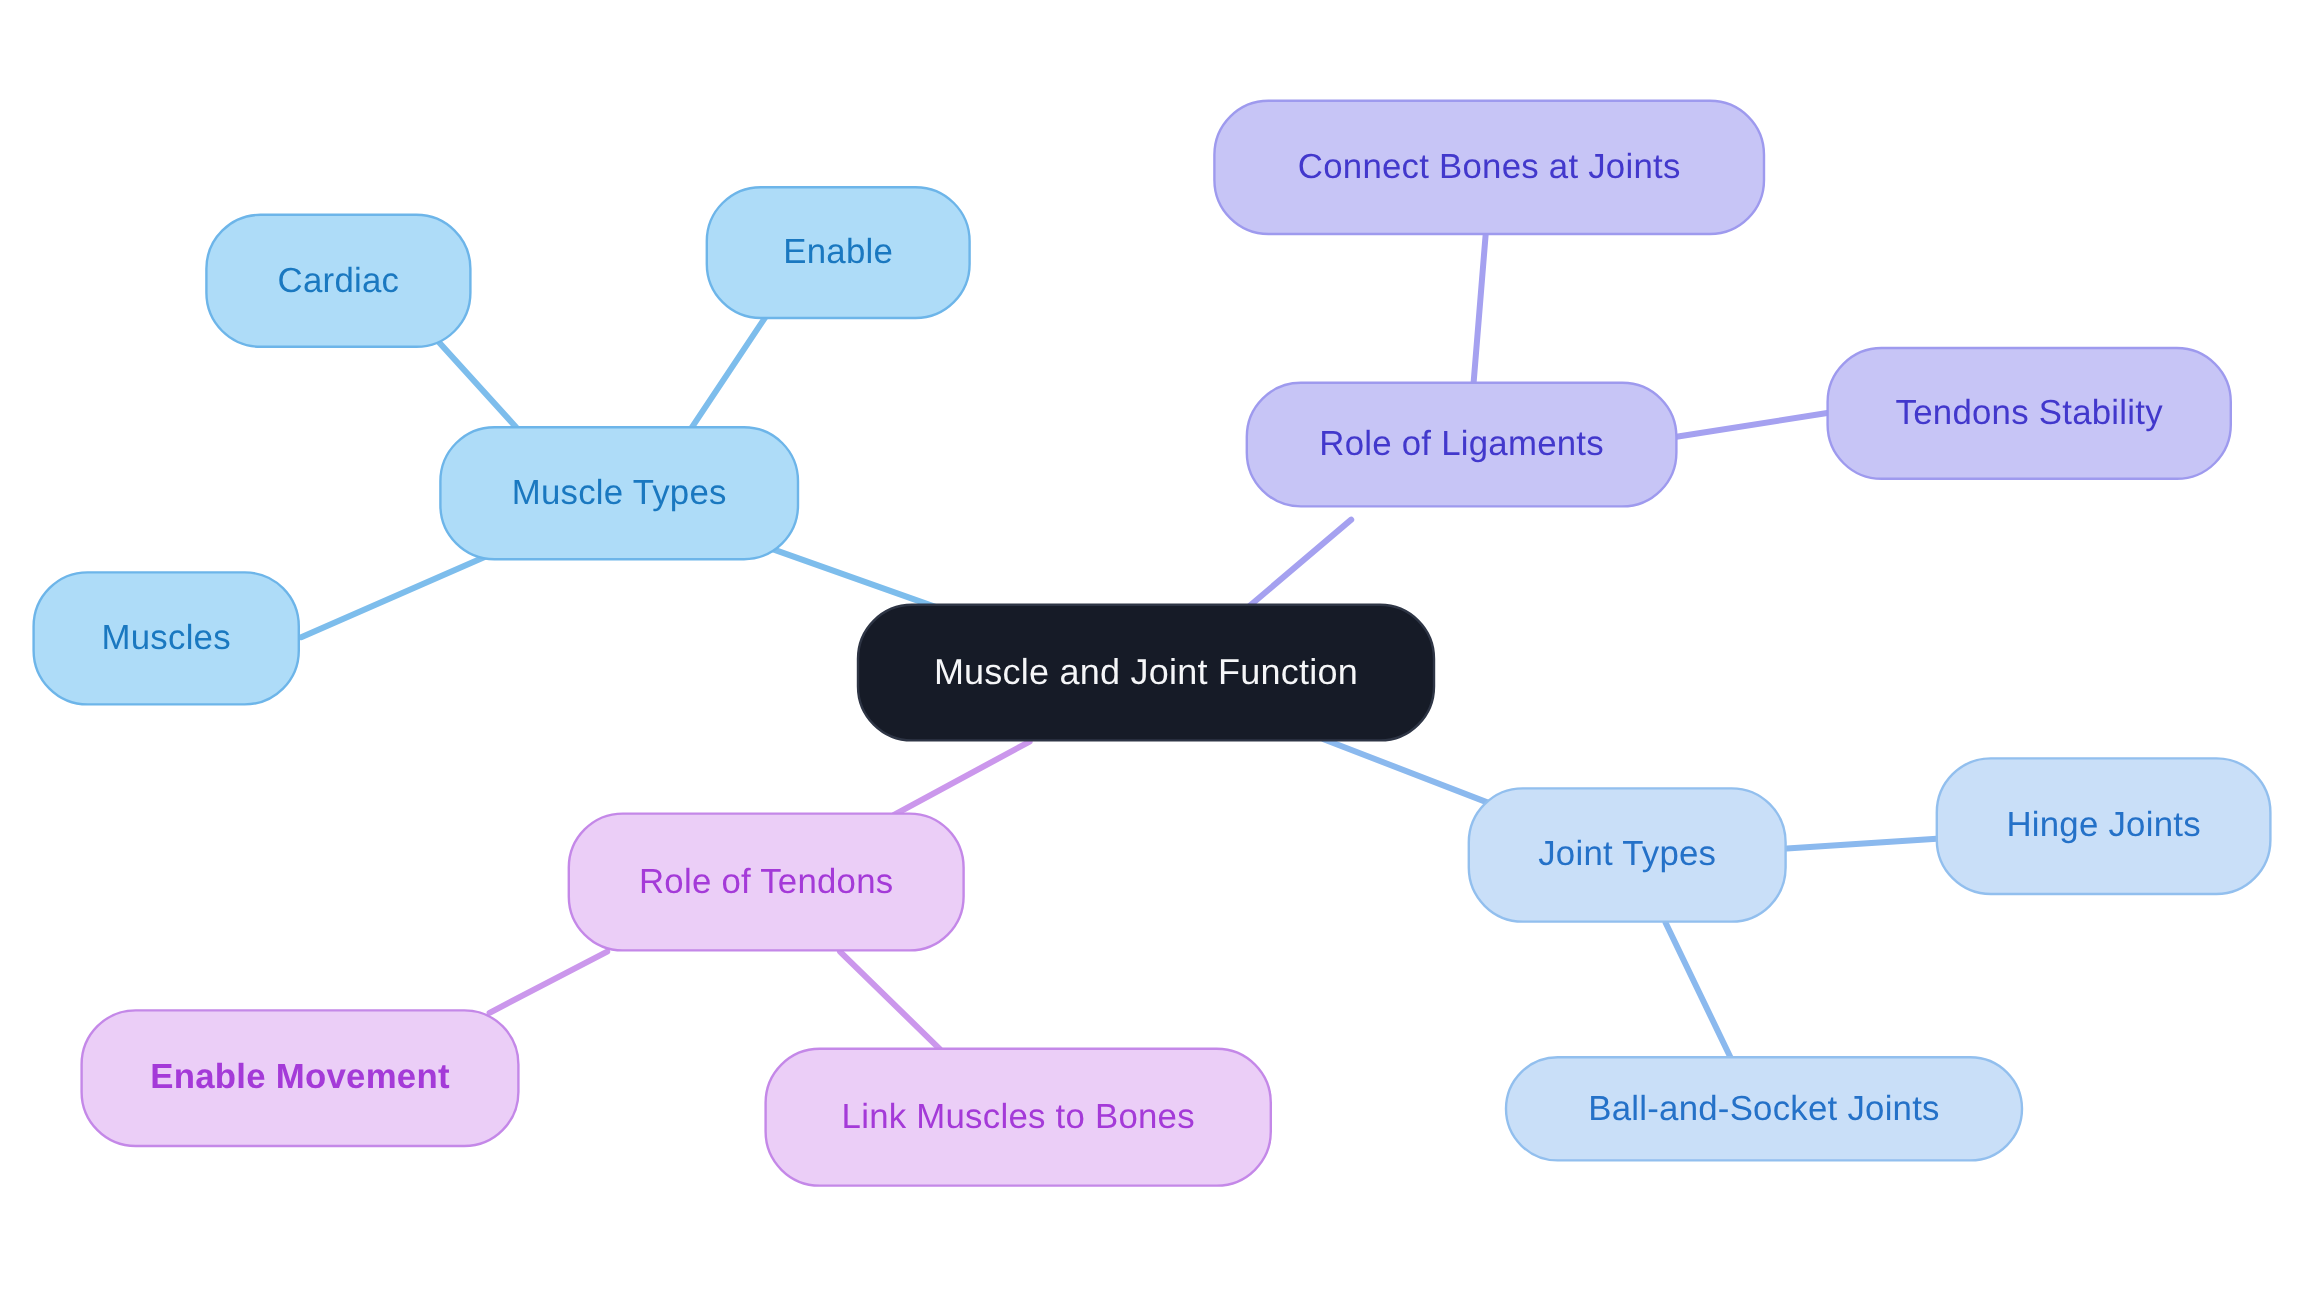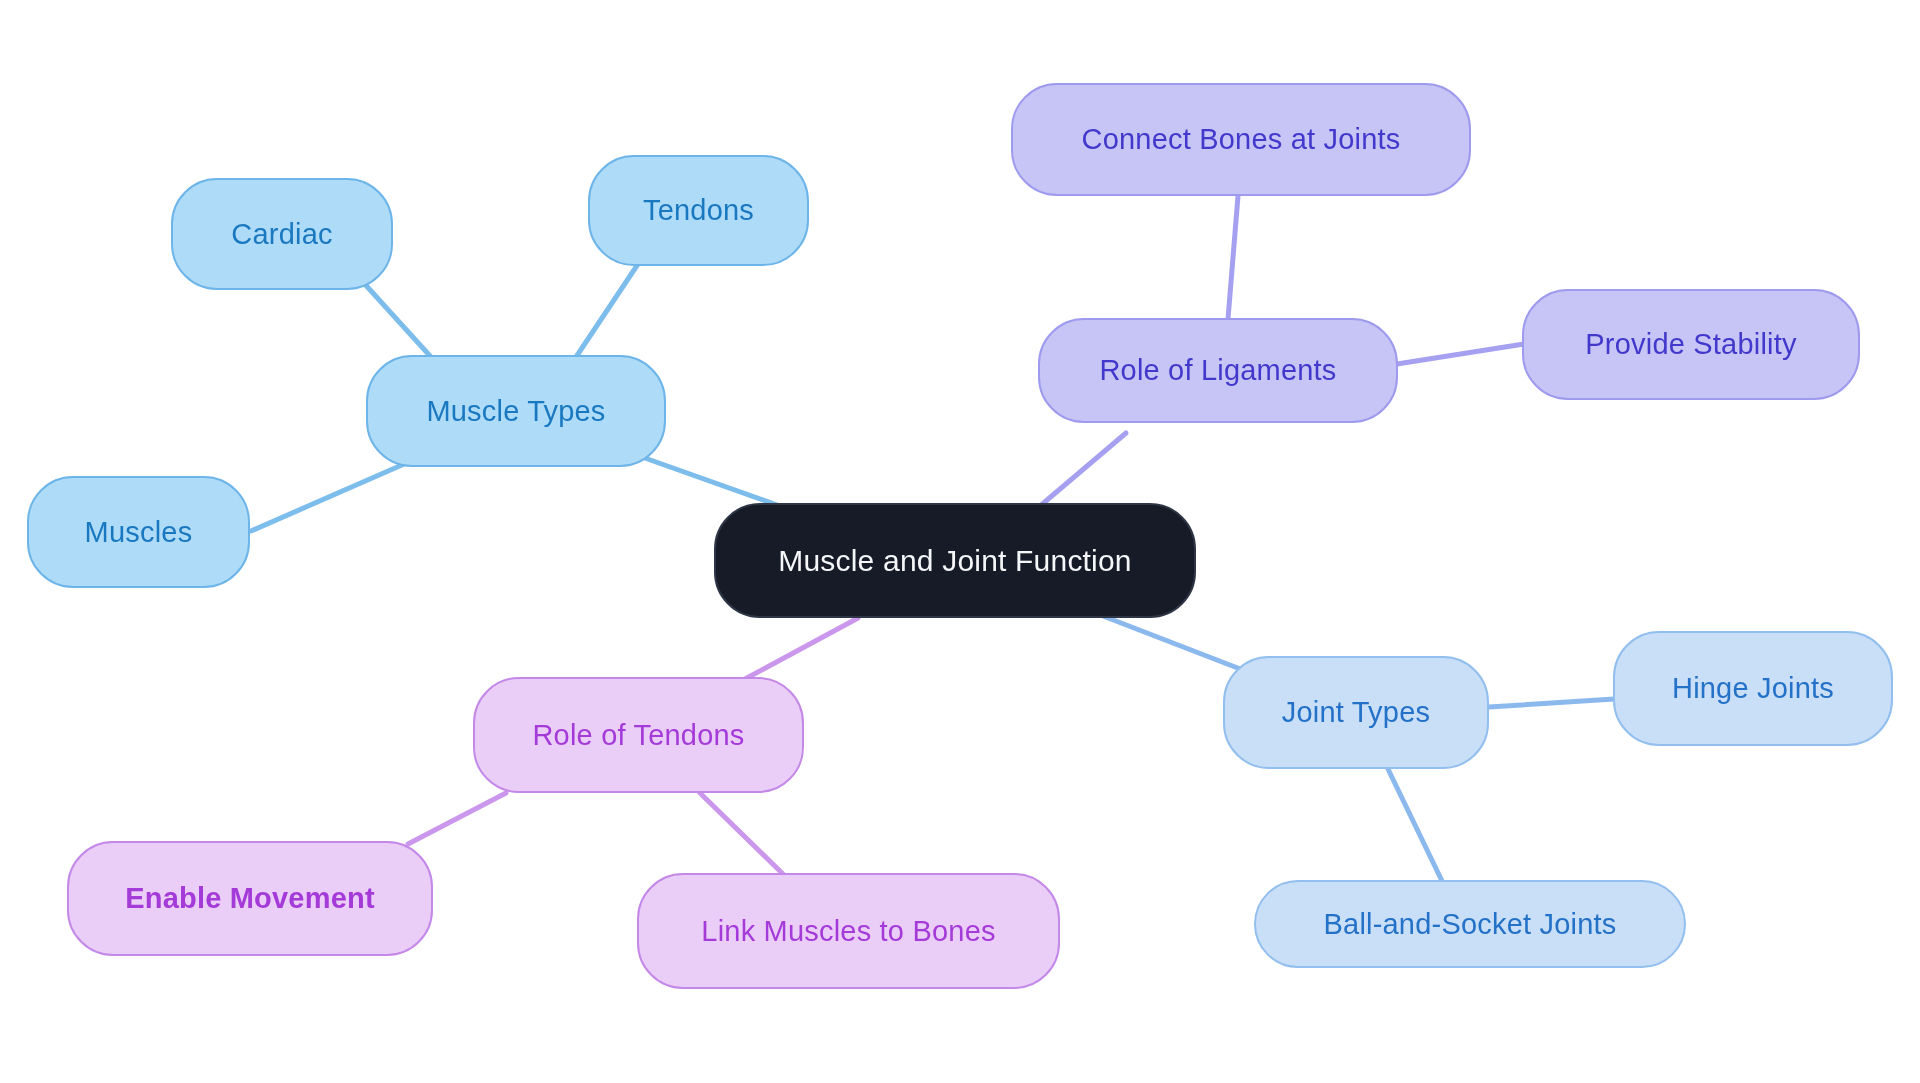--- a/index.html
+++ b/index.html
@@ -66,29 +66,29 @@
     <line x1="506" y1="793" x2="408" y2="844" stroke-width="5" stroke-linecap="round" stroke="#cb97ec"></line>
     <line x1="700" y1="793" x2="783" y2="874" stroke-width="5" stroke-linecap="round" stroke="#cb97ec"></line>
   </svg>
 
   <div class="node root" style="left: 714px; top: 503px; width: 482px; height: 115px; background: rgb(22, 27, 39); border-color: rgb(46, 53, 69); color: rgb(245, 246, 248);">Muscle and Joint Function</div>
 
   <div class="node" style="left: 366px; top: 355px; width: 300px; height: 112px; background: rgb(174, 220, 248); border-color: rgb(109, 181, 233); color: rgb(26, 120, 192);">Muscle Types</div>
 
   <div class="node" style="left: 171px; top: 157px; width: 222px; height: 112px; background: rgb(174, 220, 248); border-color: rgb(109, 181, 233); color: rgb(26, 120, 192); margin-top: 21px;">Cardiac</div>
 
-  <div class="node" style="left: 588px; top: 155px; width: 221px; height: 111px; background: rgb(174, 220, 248); border-color: rgb(109, 181, 233); color: rgb(26, 120, 192);">Tendons</div>
+  <div class="node" style="left: 588px; top: 155px; width: 221px; height: 111px; background: rgb(174, 220, 248); border-color: rgb(109, 181, 233); color: rgb(26, 120, 192);">Enable</div>
 
   <div class="node" style="left: 27px; top: 476px; width: 223px; height: 112px; background: rgb(174, 220, 248); border-color: rgb(109, 181, 233); color: rgb(26, 120, 192);">Muscles</div>
 
   <div class="node" style="left: 1038px; top: 318px; width: 360px; height: 105px; background: rgb(199, 197, 246); border-color: rgb(158, 154, 238); color: rgb(66, 56, 204);">Role of Ligaments</div>
 
   <div class="node" style="left: 1011px; top: 83px; width: 460px; height: 113px; background: rgb(199, 197, 246); border-color: rgb(158, 154, 238); color: rgb(66, 56, 204);">Connect Bones at Joints</div>
 
-  <div class="node" style="left: 1522px; top: 289px; width: 338px; height: 111px; background: rgb(199, 197, 246); border-color: rgb(158, 154, 238); color: rgb(66, 56, 204);">Provide Stability</div>
+  <div class="node" style="left: 1522px; top: 289px; width: 338px; height: 111px; background: rgb(199, 197, 246); border-color: rgb(158, 154, 238); color: rgb(66, 56, 204);">Tendons Stability</div>
 
   <div class="node" style="left: 1223px; top: 656px; width: 266px; height: 113px; background: rgb(201, 223, 248); border-color: rgb(146, 191, 238); color: rgb(36, 113, 200);">Joint Types</div>
 
   <div class="node" style="left: 1613px; top: 631px; width: 280px; height: 115px; background: rgb(201, 223, 248); border-color: rgb(146, 191, 238); color: rgb(36, 113, 200);">Hinge Joints</div>
 
   <div class="node" style="left: 1254px; top: 880px; width: 432px; height: 88px; background: rgb(201, 223, 248); border-color: rgb(146, 191, 238); color: rgb(36, 113, 200);">Ball-and-Socket Joints</div>
 
   <div class="node" style="left: 473px; top: 677px; width: 331px; height: 116px; background: rgb(235, 206, 247); border-color: rgb(196, 136, 232); color: rgb(164, 58, 216);">Role of Tendons</div>
 
   <div class="node" style="left: 67px; top: 841px; width: 366px; height: 115px; background: rgb(235, 206, 247); border-color: rgb(196, 136, 232); color: rgb(164, 58, 216); font-weight: bold;">Enable Movement</div>

